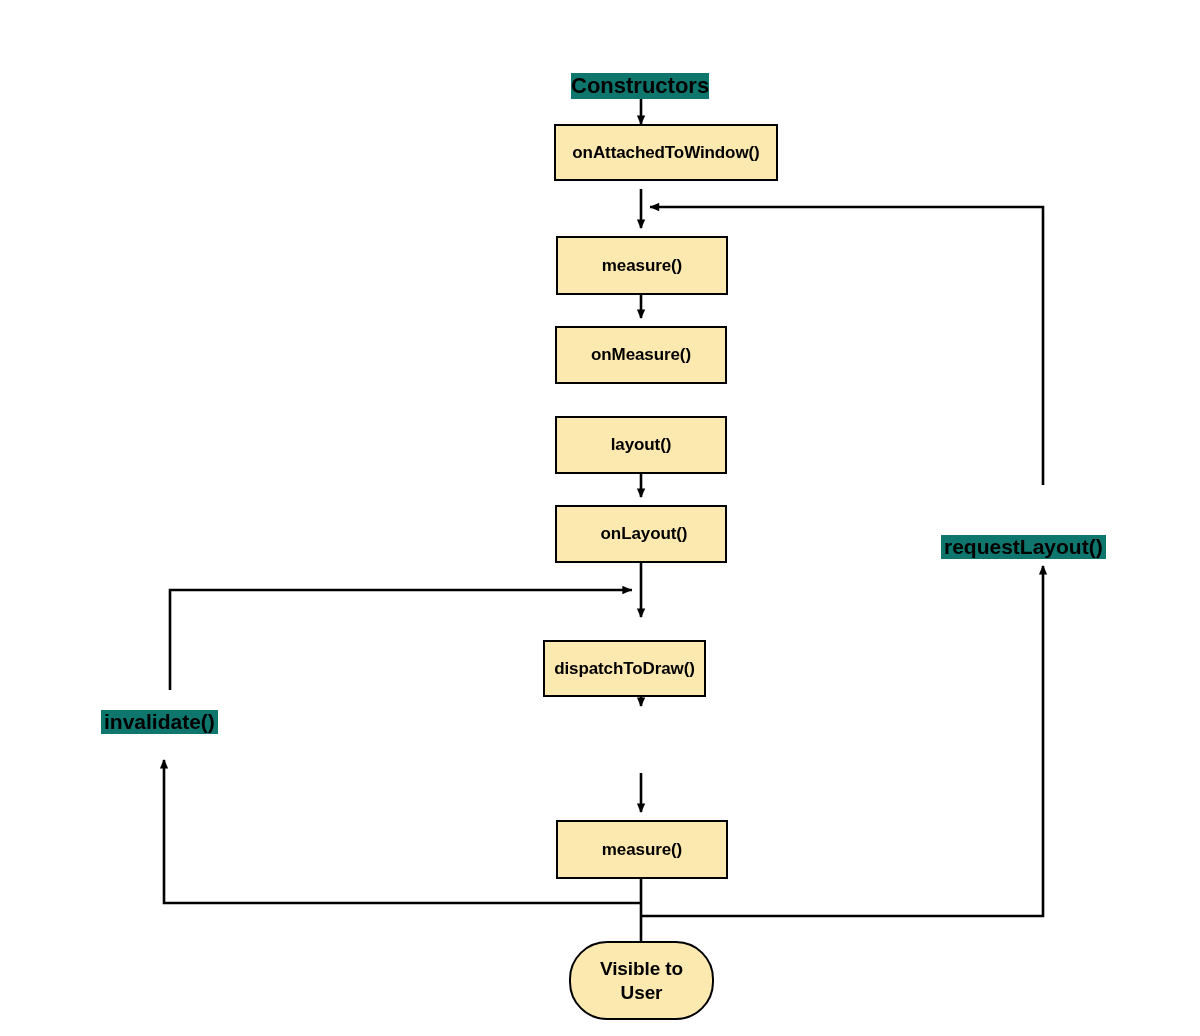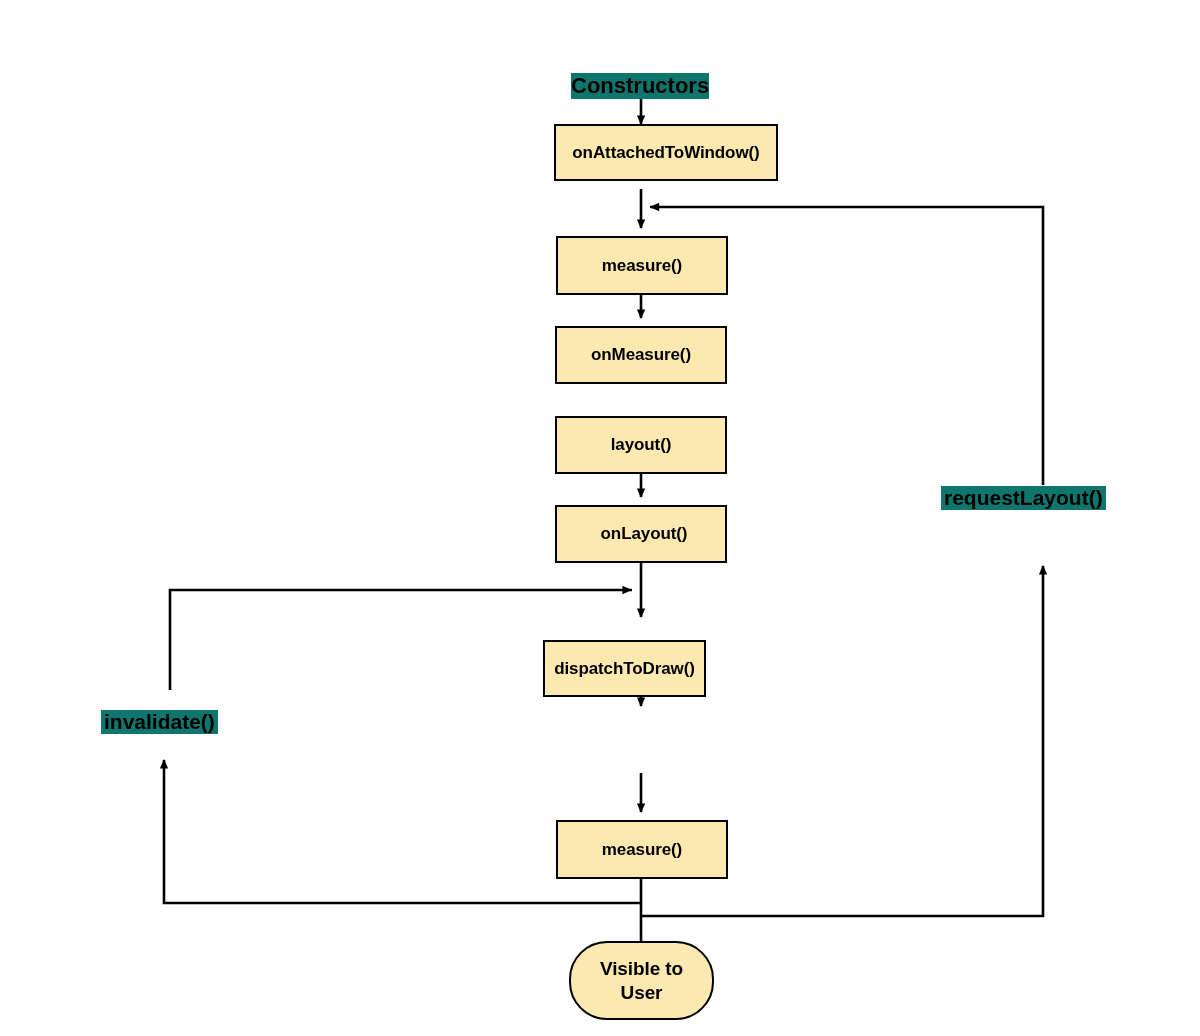--- a/index.html
+++ b/index.html
@@ -129,15 +129,15 @@
 
   <div class="node" style="left:556px; top:820px; width:172px; height:59px;">measure()</div>
 
   <div class="node terminal" style="left:569px; top:941px; width:145px; height:79px;">
     <span>Visible to</span>
     <span>User</span>
   </div>
 
   <div class="free-label edge-label" style="left:101px; top:710px;">invalidate()</div>
 
-  <div class="free-label edge-label" style="left:941px; top:486px;">requestLayout()</div>
+  <div class="free-label edge-label" style="left:941px; top:535px;">requestLayout()</div>
 
 </div>
 
 </body></html>

